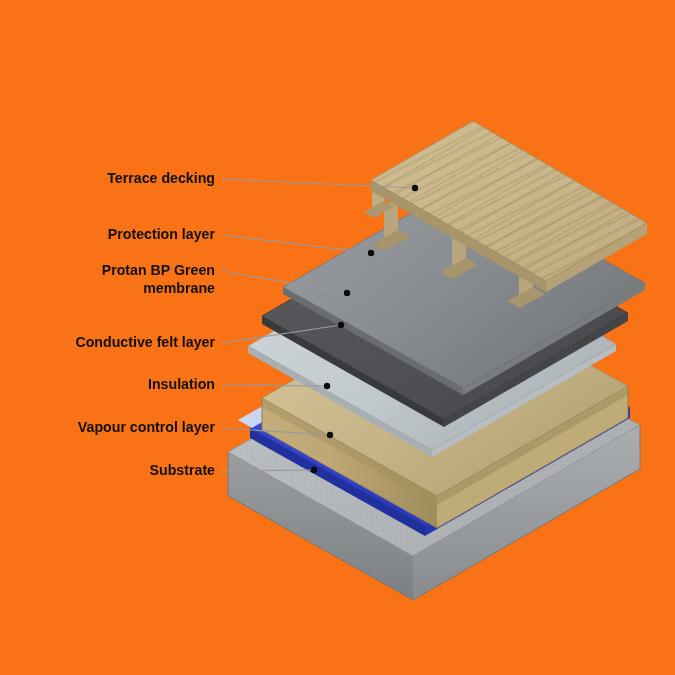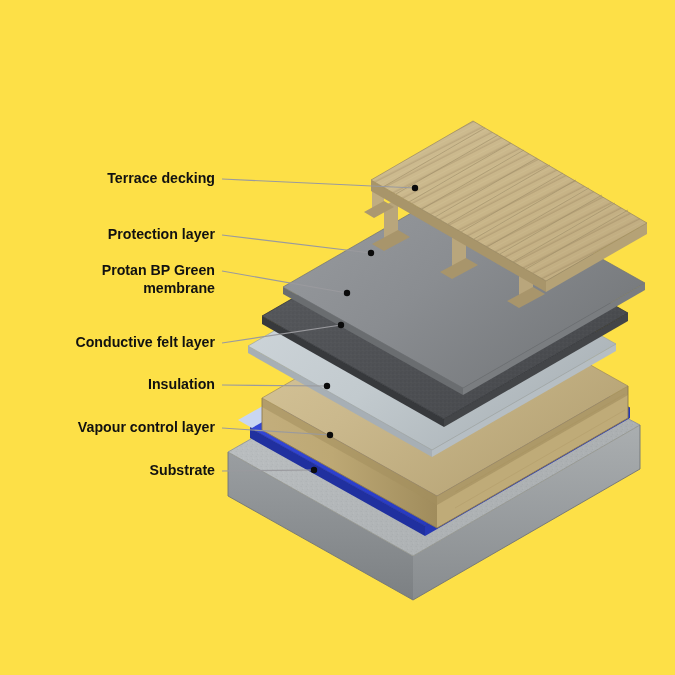--- a/index.html
+++ b/index.html
@@ -12,21 +12,21 @@
     width: 675px;
     height: 675px;
     font-family: "Liberation Sans", sans-serif;
     overflow: hidden;
     position: relative;
   }
   #diagram-root {
     position: relative;
     width: 675px;
     height: 675px;
-    background: #fde047;
+    background: #f97316;
   }
   svg.scene {
     position: absolute;
     top: 0;
     left: 0;
     width: 675px;
     height: 675px;
     display: block;
   }
   .callout-label {

